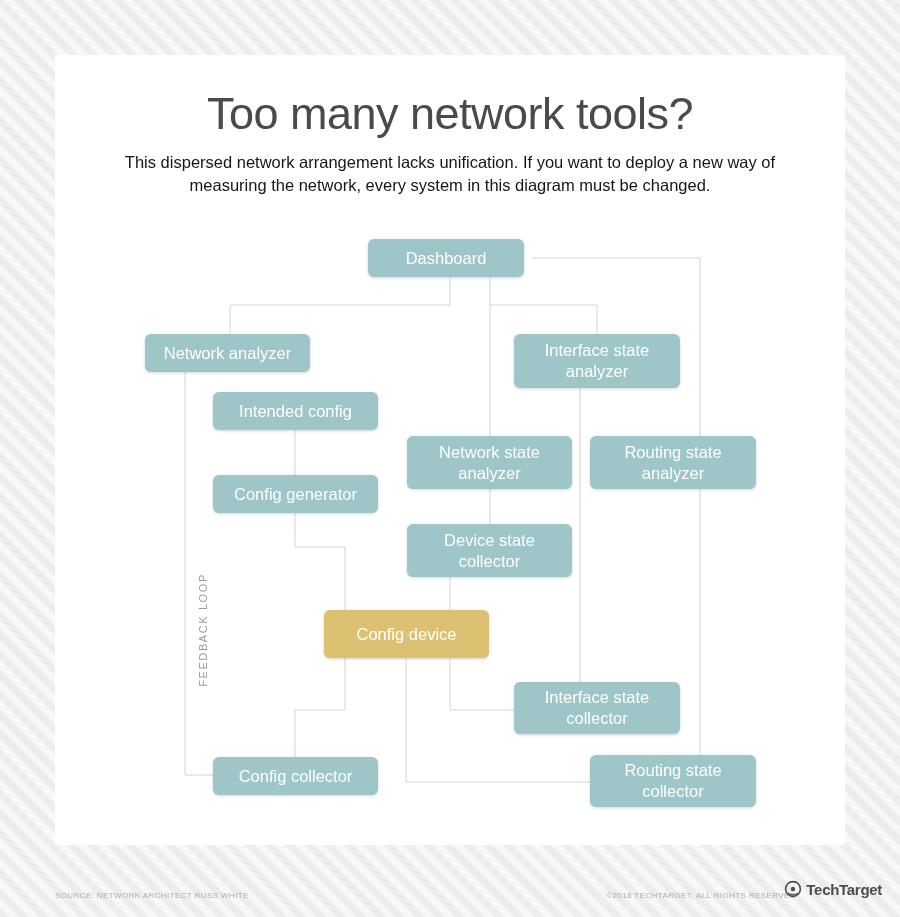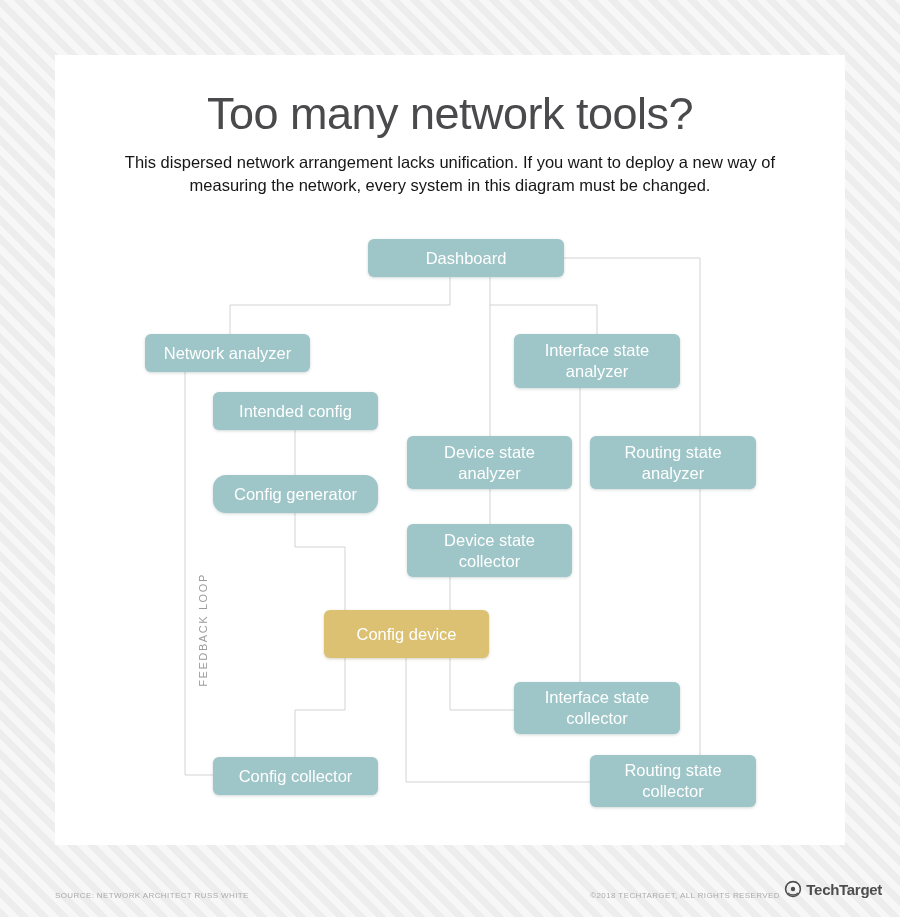--- a/index.html
+++ b/index.html
@@ -57,27 +57,27 @@
     font-size: 16.5px;
     line-height: 1.25;
     border-radius: 6px;
     background: #9ec5c7;
     box-shadow: 0 1px 3px rgba(70,100,100,0.25);
   }
   .node.highlight {
     background: #dcc173;
     box-shadow: 0 1px 3px rgba(120,100,40,0.3);
   }
-  .n-dashboard               { left:368px; top:239px; width:196px; height:38px; }
+  .n-dashboard               { left:368px; top:239px; width:156px; height:38px; }
   .n-config-analyzer         { left:145px; top:334px; width:165px; height:38px; }
   .n-interface-state-analyzer{ left:514px; top:334px; width:166px; height:54px; }
   .n-intended-config         { left:213px; top:392px; width:165px; height:38px; }
   .n-device-state-analyzer   { left:407px; top:436px; width:165px; height:53px; }
   .n-routing-state-analyzer  { left:590px; top:436px; width:166px; height:53px; }
-  .n-config-generator        { left:213px; top:475px; width:165px; height:38px;border-radius:13px; }
+  .n-config-generator        { left:213px; top:475px; width:165px; height:38px; }
   .n-device-state-collector  { left:407px; top:524px; width:165px; height:53px; }
   .n-network-device          { left:324px; top:610px; width:165px; height:48px; }
   .n-interface-state-collector{ left:514px; top:682px; width:166px; height:52px; }
   .n-config-collector        { left:213px; top:757px; width:165px; height:38px; }
   .n-routing-state-collector { left:590px; top:755px; width:166px; height:52px; }
   .feedback-label {
     position: absolute;
     left: 133px; top: 624px;
     width: 140px;
     text-align: center;
@@ -89,21 +89,21 @@
   }
   .source {
     position: absolute;
     left: 55px; top: 891px;
     font-size: 8px;
     letter-spacing: 0.4px;
     color: #ababab;
   }
   .copyright {
     position: absolute;
-    right: 120px; top: 891px;
+    right: 104px; top: 891px;
     font-size: 8px;
     letter-spacing: 0.4px;
     color: #ababab;
   }
   .brand {
     position: absolute;
     right: 18px; top: 880px;
     display: flex;
     align-items: center;
     gap: 4px;
@@ -139,21 +139,21 @@
     <path d="M406,658 V782 H590"></path>
     <path d="M185,372 V775 H213"></path>
   </svg>
 
   <div class="feedback-label">FEEDBACK LOOP</div>
 
   <div class="node n-dashboard">Dashboard</div>
   <div class="node n-config-analyzer">Network analyzer</div>
   <div class="node n-interface-state-analyzer">Interface state analyzer</div>
   <div class="node n-intended-config">Intended config</div>
-  <div class="node n-device-state-analyzer">Device state analyzer</div>
+  <div class="node n-device-state-analyzer">Network state analyzer</div>
   <div class="node n-routing-state-analyzer">Routing state analyzer</div>
   <div class="node n-config-generator">Config generator</div>
   <div class="node n-device-state-collector">Device state collector</div>
   <div class="node n-network-device highlight">Config device</div>
   <div class="node n-interface-state-collector">Interface state collector</div>
   <div class="node n-routing-state-collector">Routing state collector</div>
   <div class="node n-config-collector">Config collector</div>
 
   <div class="source">SOURCE: NETWORK ARCHITECT RUSS WHITE</div>
   <div class="copyright">©2018 TECHTARGET, ALL RIGHTS RESERVED</div>

